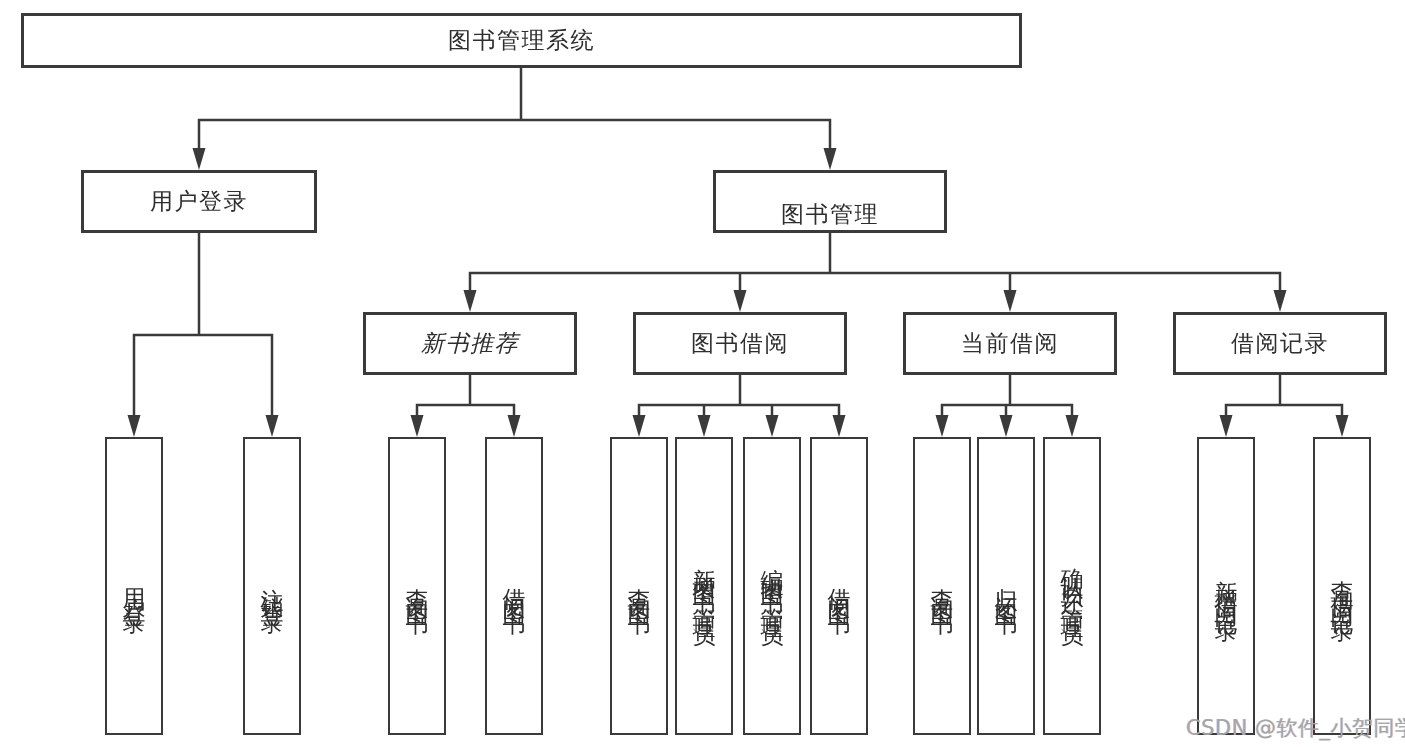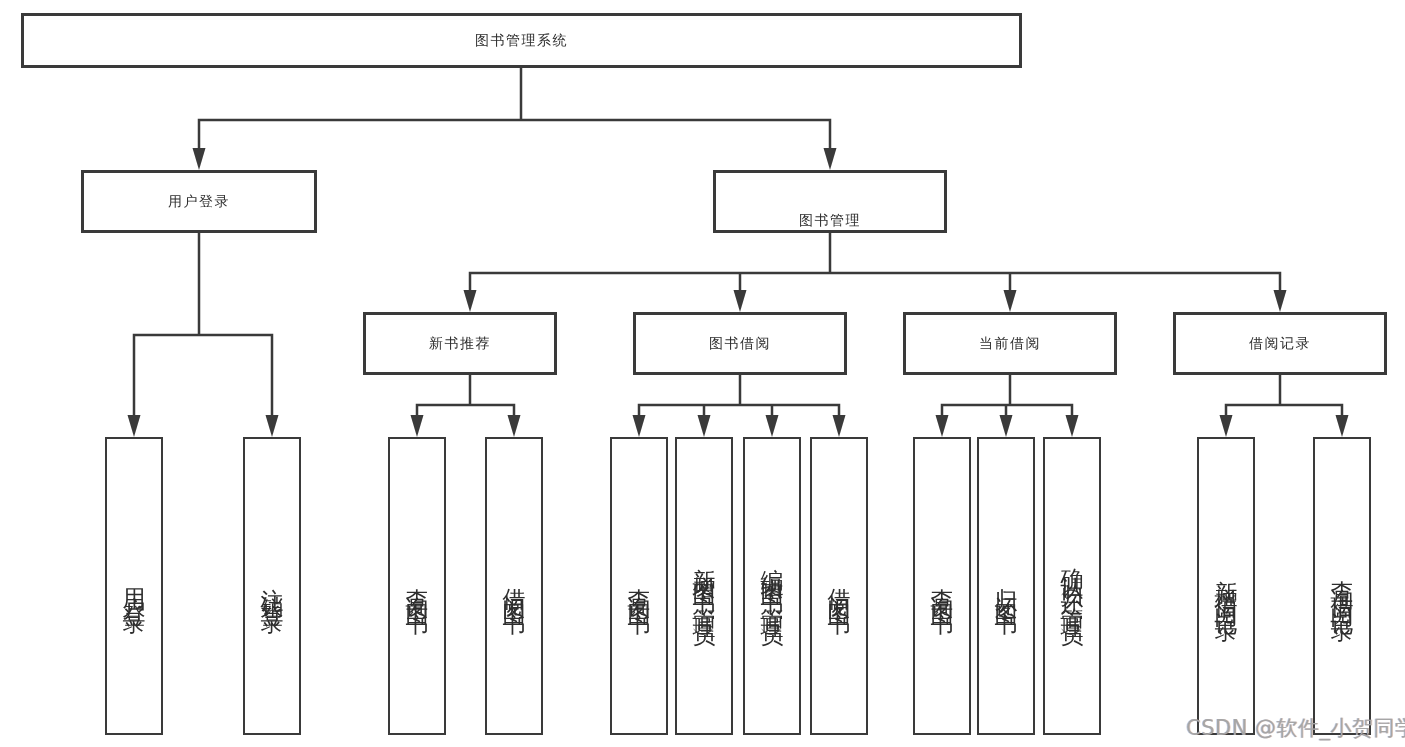--- a/index.html
+++ b/index.html
@@ -20,21 +20,21 @@
     position: absolute;
     box-sizing: border-box;
     border: 3px solid #3a3a3a;
     background: #ffffff;
     display: flex;
     align-items: center;
     justify-content: center;
     color: #2e2e2e;
   }
   .hnode span {
-    font-size: 14px;
+    font-size: 23px;
     letter-spacing: 1.5px;
     white-space: nowrap;
   }
   .leaf { border-width: 2.5px; }
   .leaf span {
     writing-mode: vertical-rl;
     text-orientation: mixed;
     font-size: 23px;
     letter-spacing: 8px;
     line-height: 1;
@@ -118,21 +118,21 @@
     <span>图书管理系统</span>
   </div>
 
   <div class="node hnode" style="left:81px; top:170px; width:236px; height:63px;">
     <span>用户登录</span>
   </div>
   <div class="node hnode" style="left:713px; top:170px; width:234px; height:63px;align-items:flex-end;">
     <span>图书管理</span>
   </div>
 
-  <div class="node hnode" style="left:363px; top:312px; width:194px; height:63px;">
+  <div class="node hnode" style="left:363px; top:312px; width:214px; height:63px;font-style:italic;">
     <span>新书推荐</span>
   </div>
   <div class="node hnode" style="left:633px; top:312px; width:214px; height:63px;">
     <span>图书借阅</span>
   </div>
   <div class="node hnode" style="left:903px; top:312px; width:214px; height:63px;">
     <span>当前借阅</span>
   </div>
   <div class="node hnode" style="left:1173px; top:312px; width:214px; height:63px;">
     <span>借阅记录</span>

